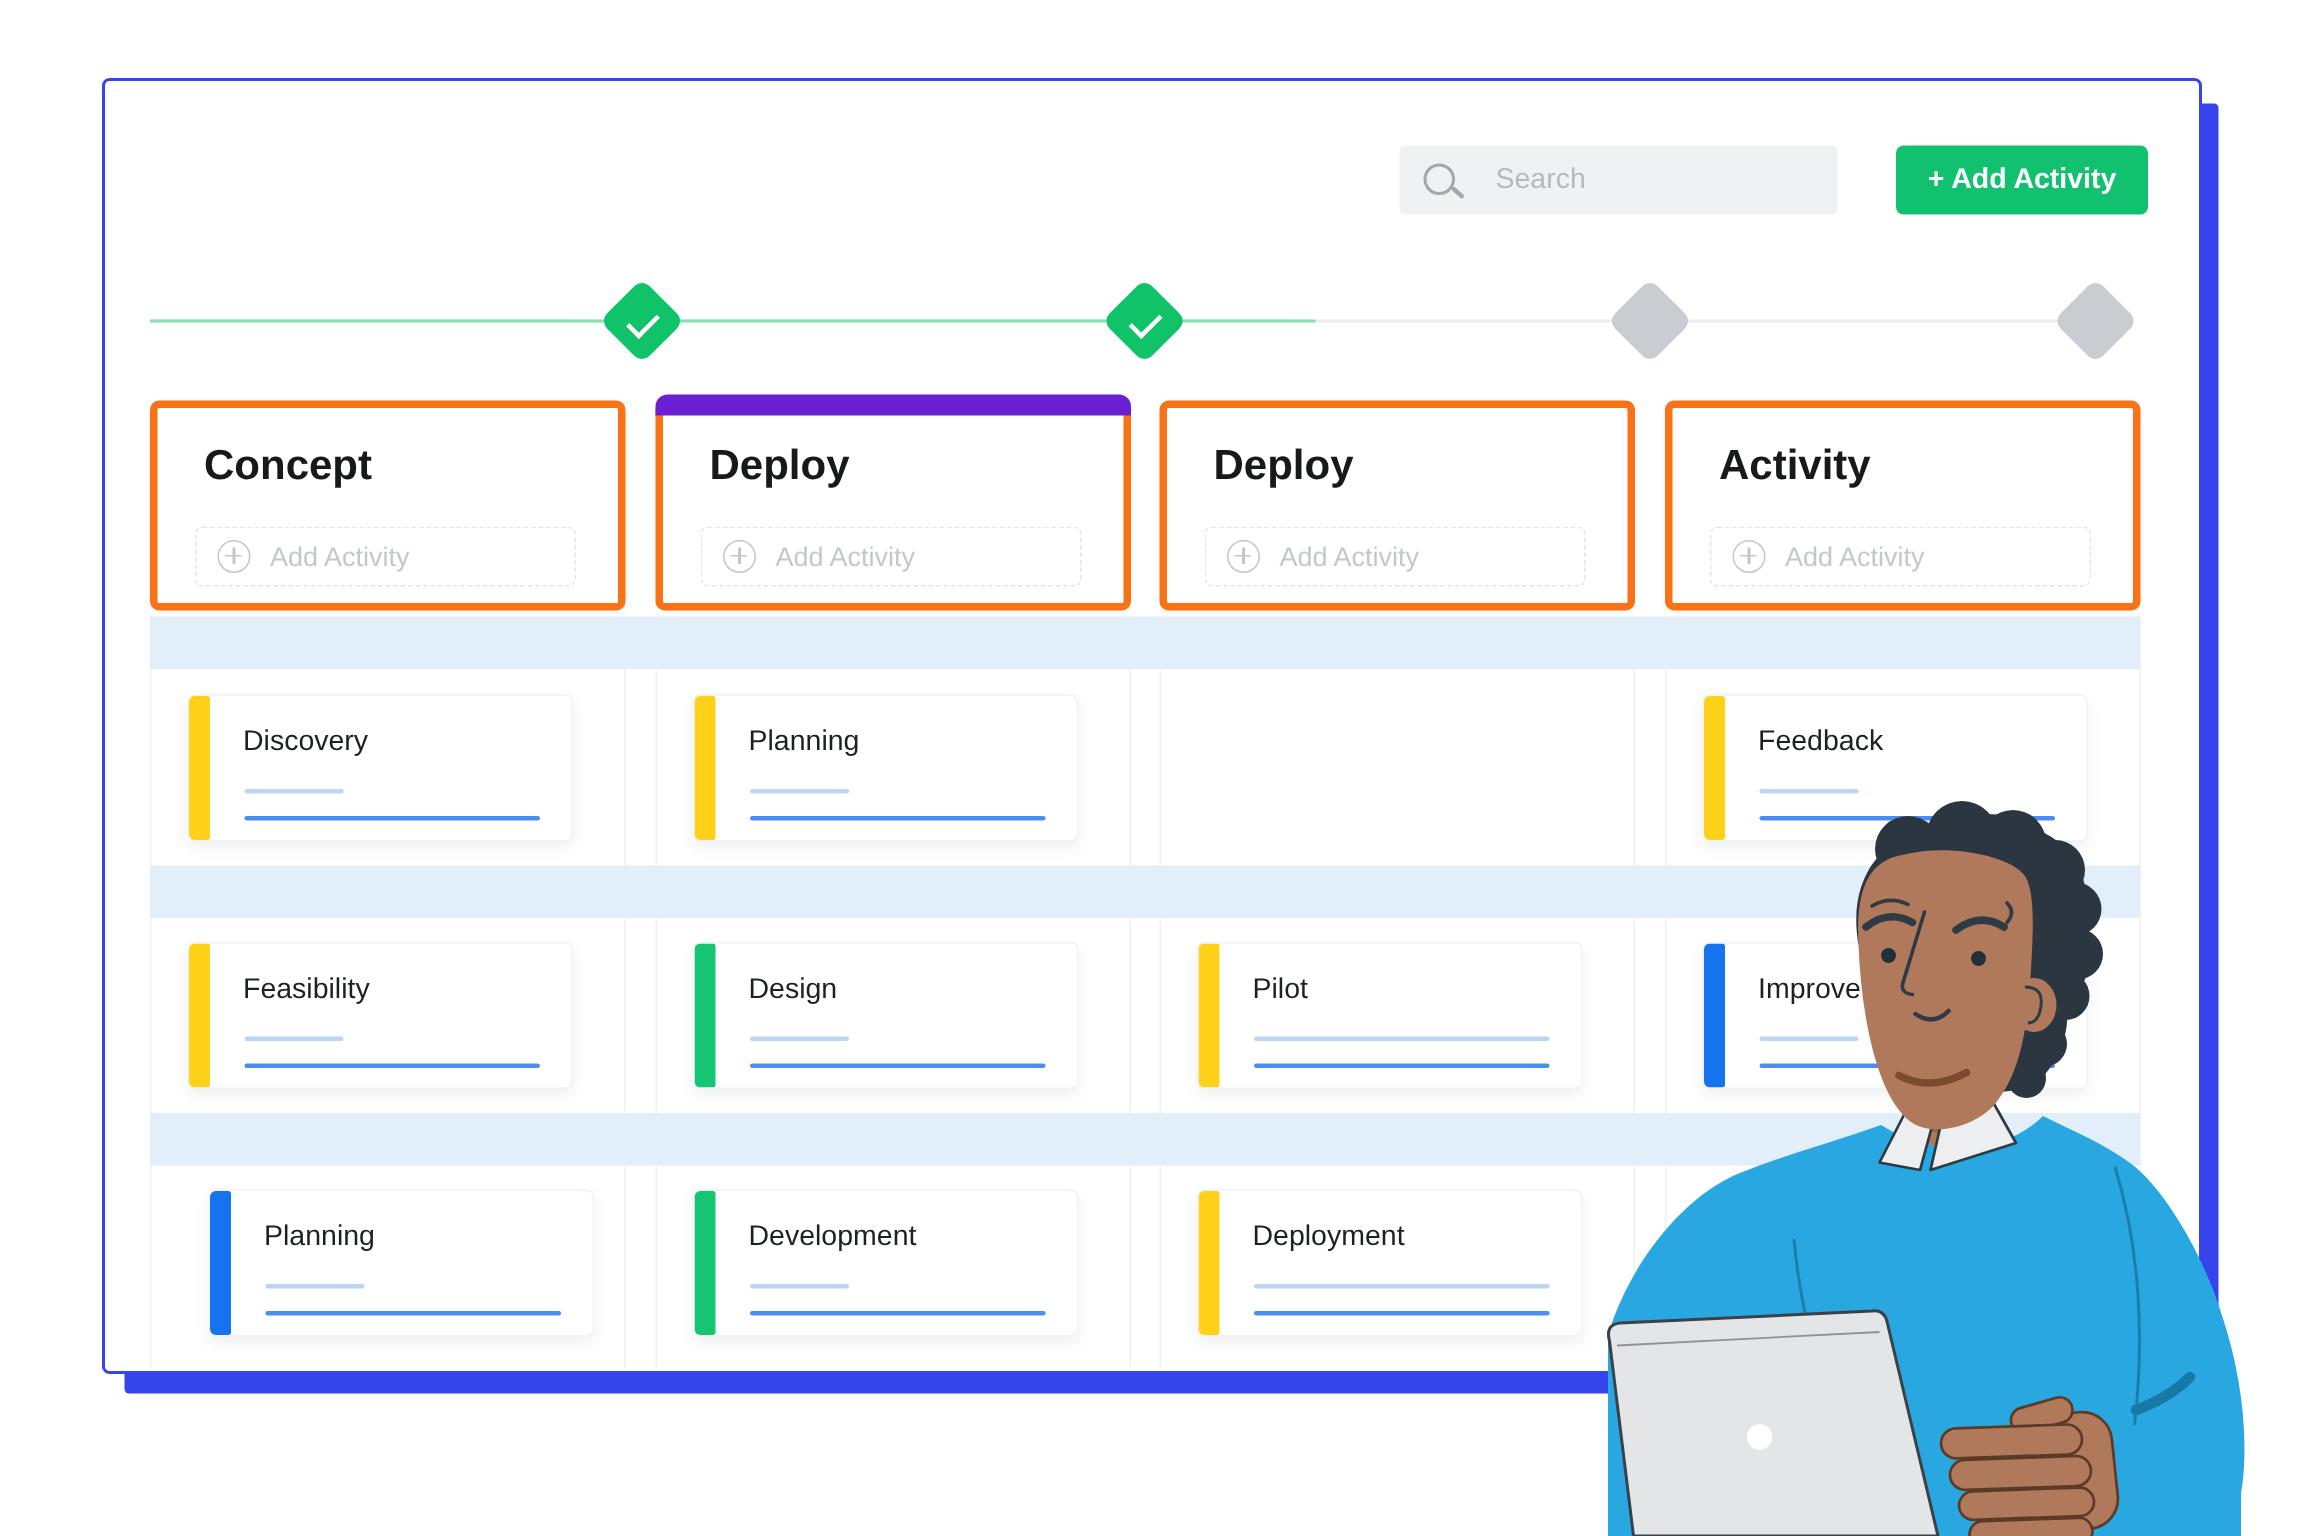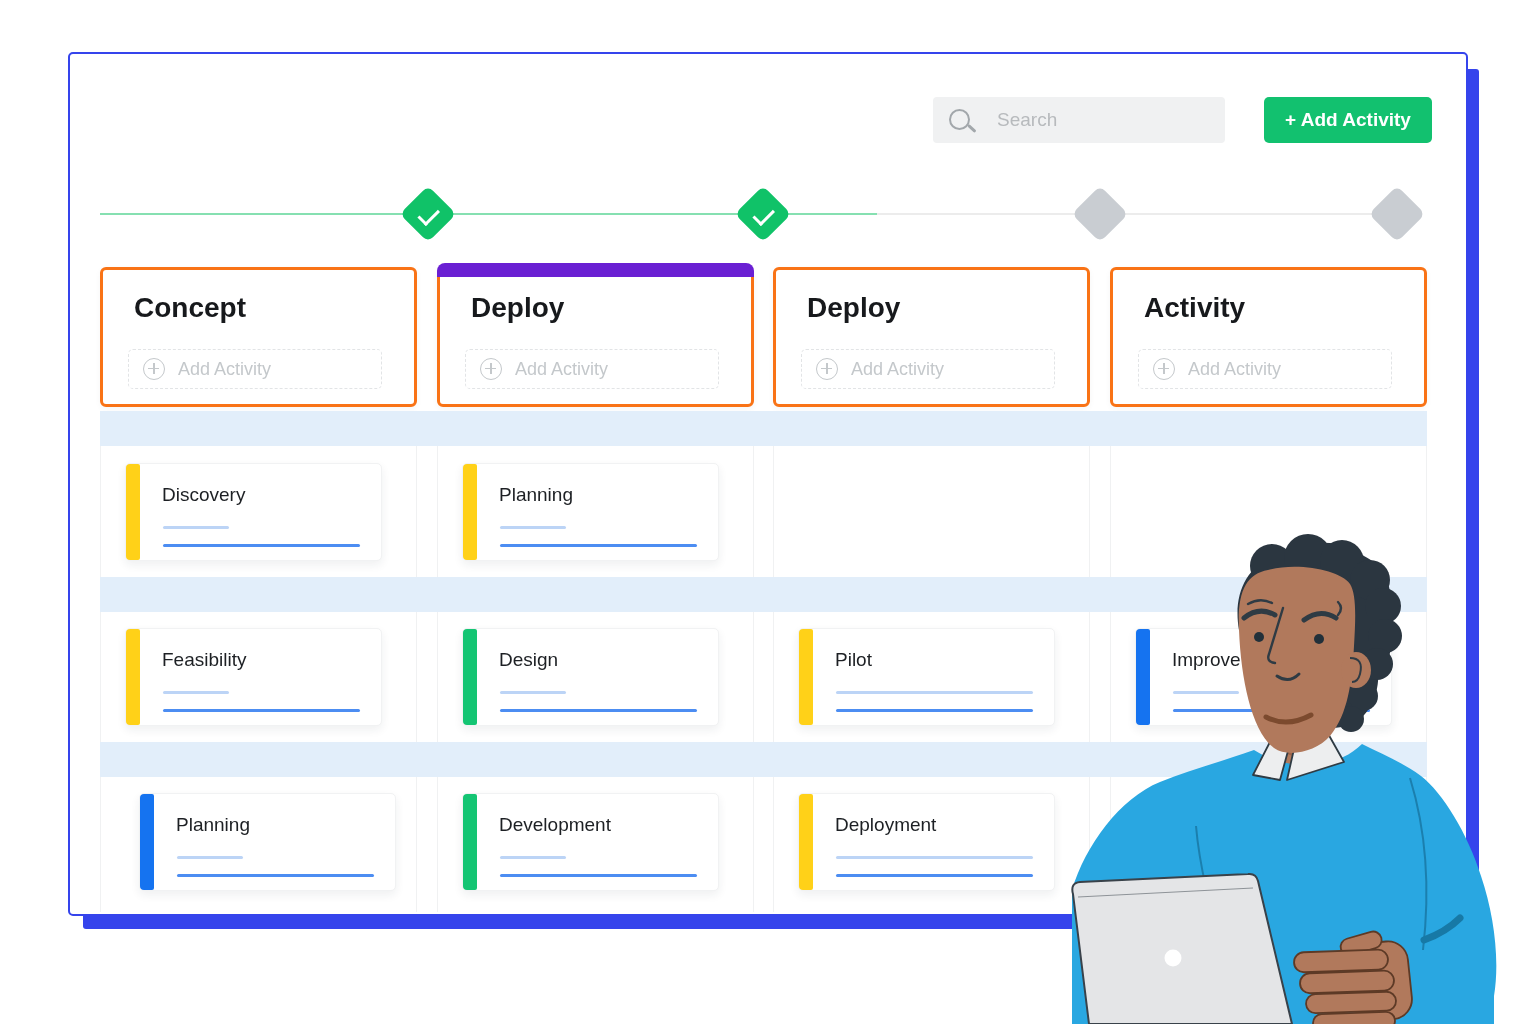--- a/index.html
+++ b/index.html
@@ -21,21 +21,21 @@
            font-family:"Liberation Sans",sans-serif;cursor:pointer;z-index:2;margin-left:17px;}
   
   .track{position:absolute;left:100px;top:213px;width:1300px;height:2px;background:#ECECEC;z-index:1;}
   .progress{position:absolute;left:0;top:0;width:777px;height:2px;background:#86E0B1;}
   .diamond{position:absolute;top:194px;width:40px;height:40px;border-radius:7px;
            transform:rotate(45deg);display:flex;align-items:center;justify-content:center;z-index:2;}
   .check{width:17px;height:9px;border-left:3.2px solid #fff;border-bottom:3.2px solid #fff;
          transform:rotate(-90deg);margin-left:2px;}
   
   .col-header{position:absolute;top:267px;width:317px;height:140px;background:#fff;
-              border:3px solid #f97316;border-radius:6px;box-shadow:0 2px 6px rgba(0,0,0,.04);
+              border:5px solid #f97316;border-radius:6px;box-shadow:0 2px 6px rgba(0,0,0,.04);
               box-sizing:border-box;z-index:2;}
   .active-bar{position:absolute;top:263px;width:317px;height:14px;border-radius:8px 8px 0 0;z-index:3;}
   .col-title{position:absolute;left:31px;top:22px;font-size:28px;font-weight:700;color:#17191C;}
   .add-box{position:absolute;left:25px;top:79px;width:254px;height:40px;border:1.5px dashed #E2E4E6;
            border-radius:5px;display:flex;align-items:center;gap:13px;padding-left:14px;
            color:#C4C8CB;font-size:18px;cursor:pointer;box-sizing:border-box;}
   .plus-icon{width:20px;height:20px;border:1.7px solid #C4C8CB;border-radius:50%;position:relative;flex:none;}
   .plus-icon::before{content:"";position:absolute;left:4.4px;top:8.5px;width:11px;height:1.8px;background:#C4C8CB;}
   .plus-icon::after{content:"";position:absolute;left:9px;top:3.9px;width:1.8px;height:11px;background:#C4C8CB;}
   .col-body{position:absolute;top:411px;width:317px;height:501px;background:#fff;
@@ -210,19 +210,25 @@
       <div class="sk sk2" style="width: 197px; background: rgb(76, 141, 242);"></div>
     </div>
     <div class="col-header" style="left: 1110px;">
       <div class="col-title">Activity</div>
       <div class="add-box">
         <div class="plus-icon"></div>
         <div class="add-label">Add Activity</div>
       </div>
     </div>
     <div class="col-body" style="left: 1110px;"></div>
+    <div class="card" style="left: 1135px; top: 463px;">
+      <div class="card-bar" style="background: rgb(255, 209, 24);"></div>
+      <div class="card-title">Feedback</div>
+      <div class="sk sk1" style="width: 66px; background: rgb(188, 212, 246);"></div>
+      <div class="sk sk2" style="width: 197px; background: rgb(76, 141, 242);"></div>
+    </div>
     <div class="card" style="left: 1135px; top: 628px;">
       <div class="card-bar" style="background: rgb(21, 115, 240);"></div>
       <div class="card-title">Improvement</div>
       <div class="sk sk1" style="width: 66px; background: rgb(188, 212, 246);"></div>
       <div class="sk sk2" style="width: 197px; background: rgb(76, 141, 242);"></div>
     </div>
   </div>
 
 </body></html>

